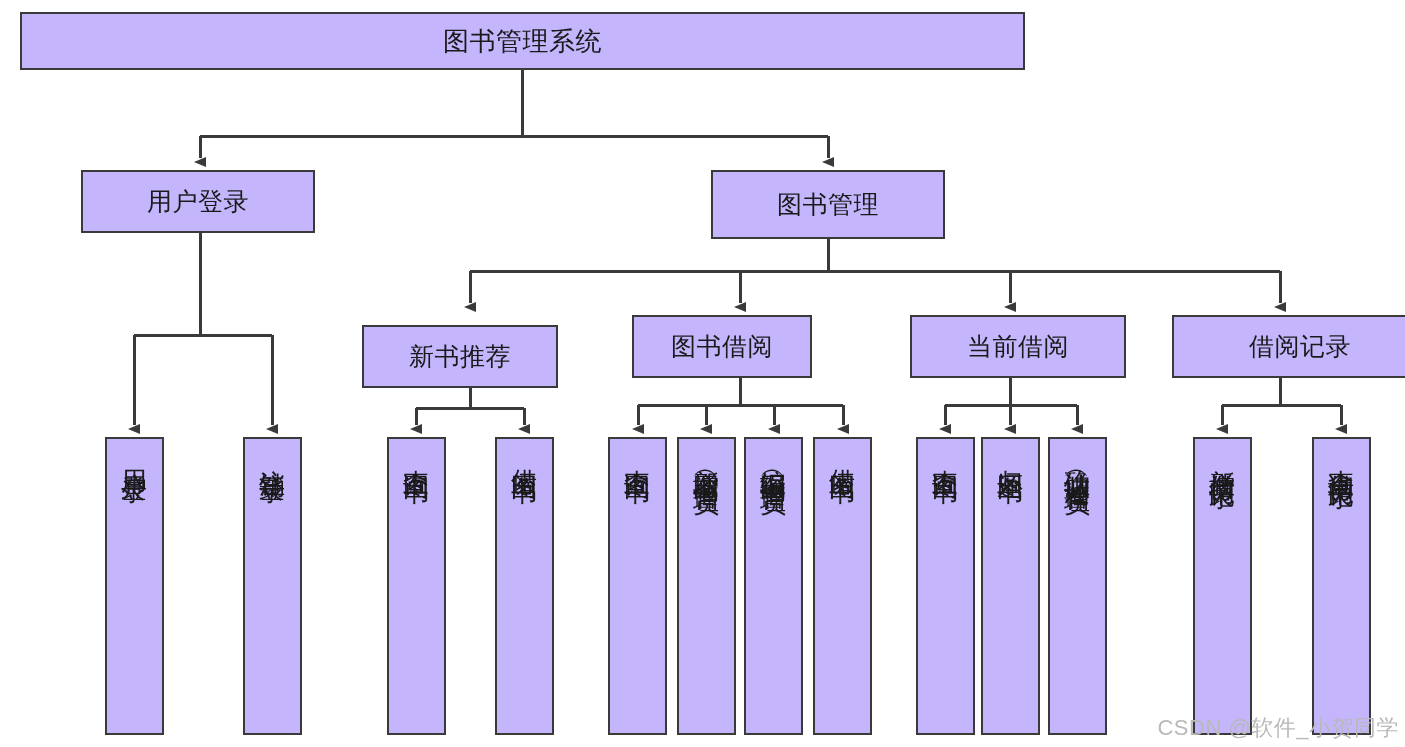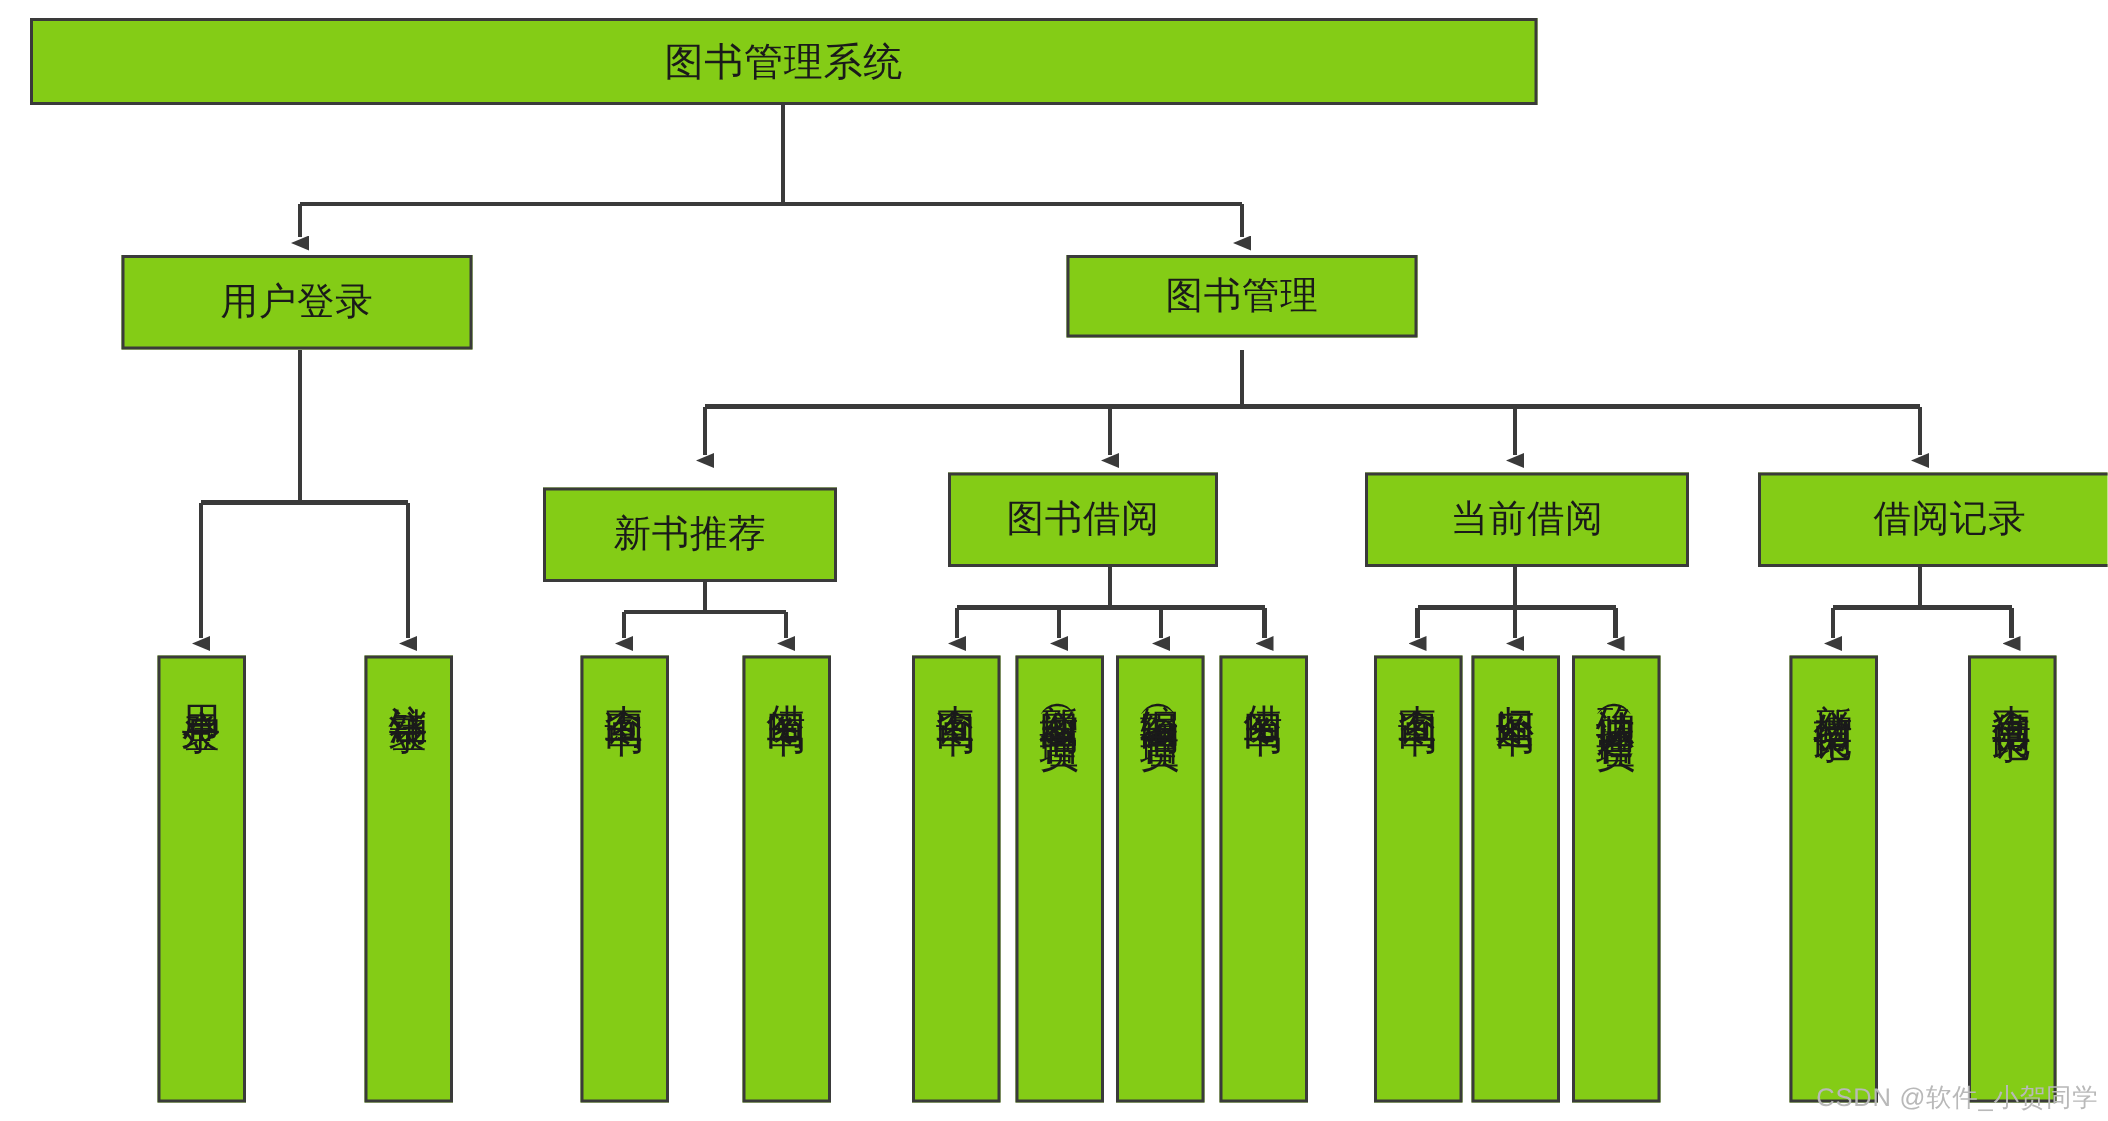--- a/index.html
+++ b/index.html
@@ -22,21 +22,21 @@
   svg.edges {
     position: absolute;
     left: 0;
     top: 0;
     width: 1405px;
     height: 747px;
   }
   .node {
     position: absolute;
     box-sizing: border-box;
-    background: #84cc16;
+    background: #c4b5fd;
     border: 2px solid #3a3a3a;
     display: flex;
     align-items: center;
     justify-content: center;
     color: #1a1a1a;
   }
   .node .label {
     display: block;
     text-align: center;
     line-height: 1.18;
@@ -55,21 +55,21 @@
     text-orientation: upright;
     font-size: 26px;
     line-height: 1.0;
     letter-spacing: 3px;
   }
   .node.root .label { font-size: 26px; }
   .watermark {
     position: absolute;
     right: 6px;
     bottom: 4px;
-    font-size: 17px;
+    font-size: 22px;
     color: #b9b9b9;
     letter-spacing: 0.5px;
     white-space: nowrap;
   }
 </style>
 </head>
 <body>
 
 <div id="diagram-root">
 
@@ -124,21 +124,21 @@
   </svg>
 
   <div class="node horizontal root" style="left:20px; top:12px; width:1005px; height:58px;">
     <span class="label">图书管理系统</span>
   </div>
 
   <div class="node horizontal" style="left:81px; top:170px; width:234px; height:63px;">
     <span class="label">用户登录</span>
   </div>
 
-  <div class="node horizontal" style="left:711px; top:170px; width:234px; height:55px;">
+  <div class="node horizontal" style="left:711px; top:170px; width:234px; height:69px;">
     <span class="label">图书管理</span>
   </div>
 
   <div class="node horizontal" style="left:362px; top:325px; width:196px; height:63px;align-items:center;">
     <span class="label">新书推荐</span>
   </div>
 
   <div class="node horizontal" style="left:632px; top:315px; width:180px; height:63px;">
     <span class="label">图书借阅</span>
   </div>

